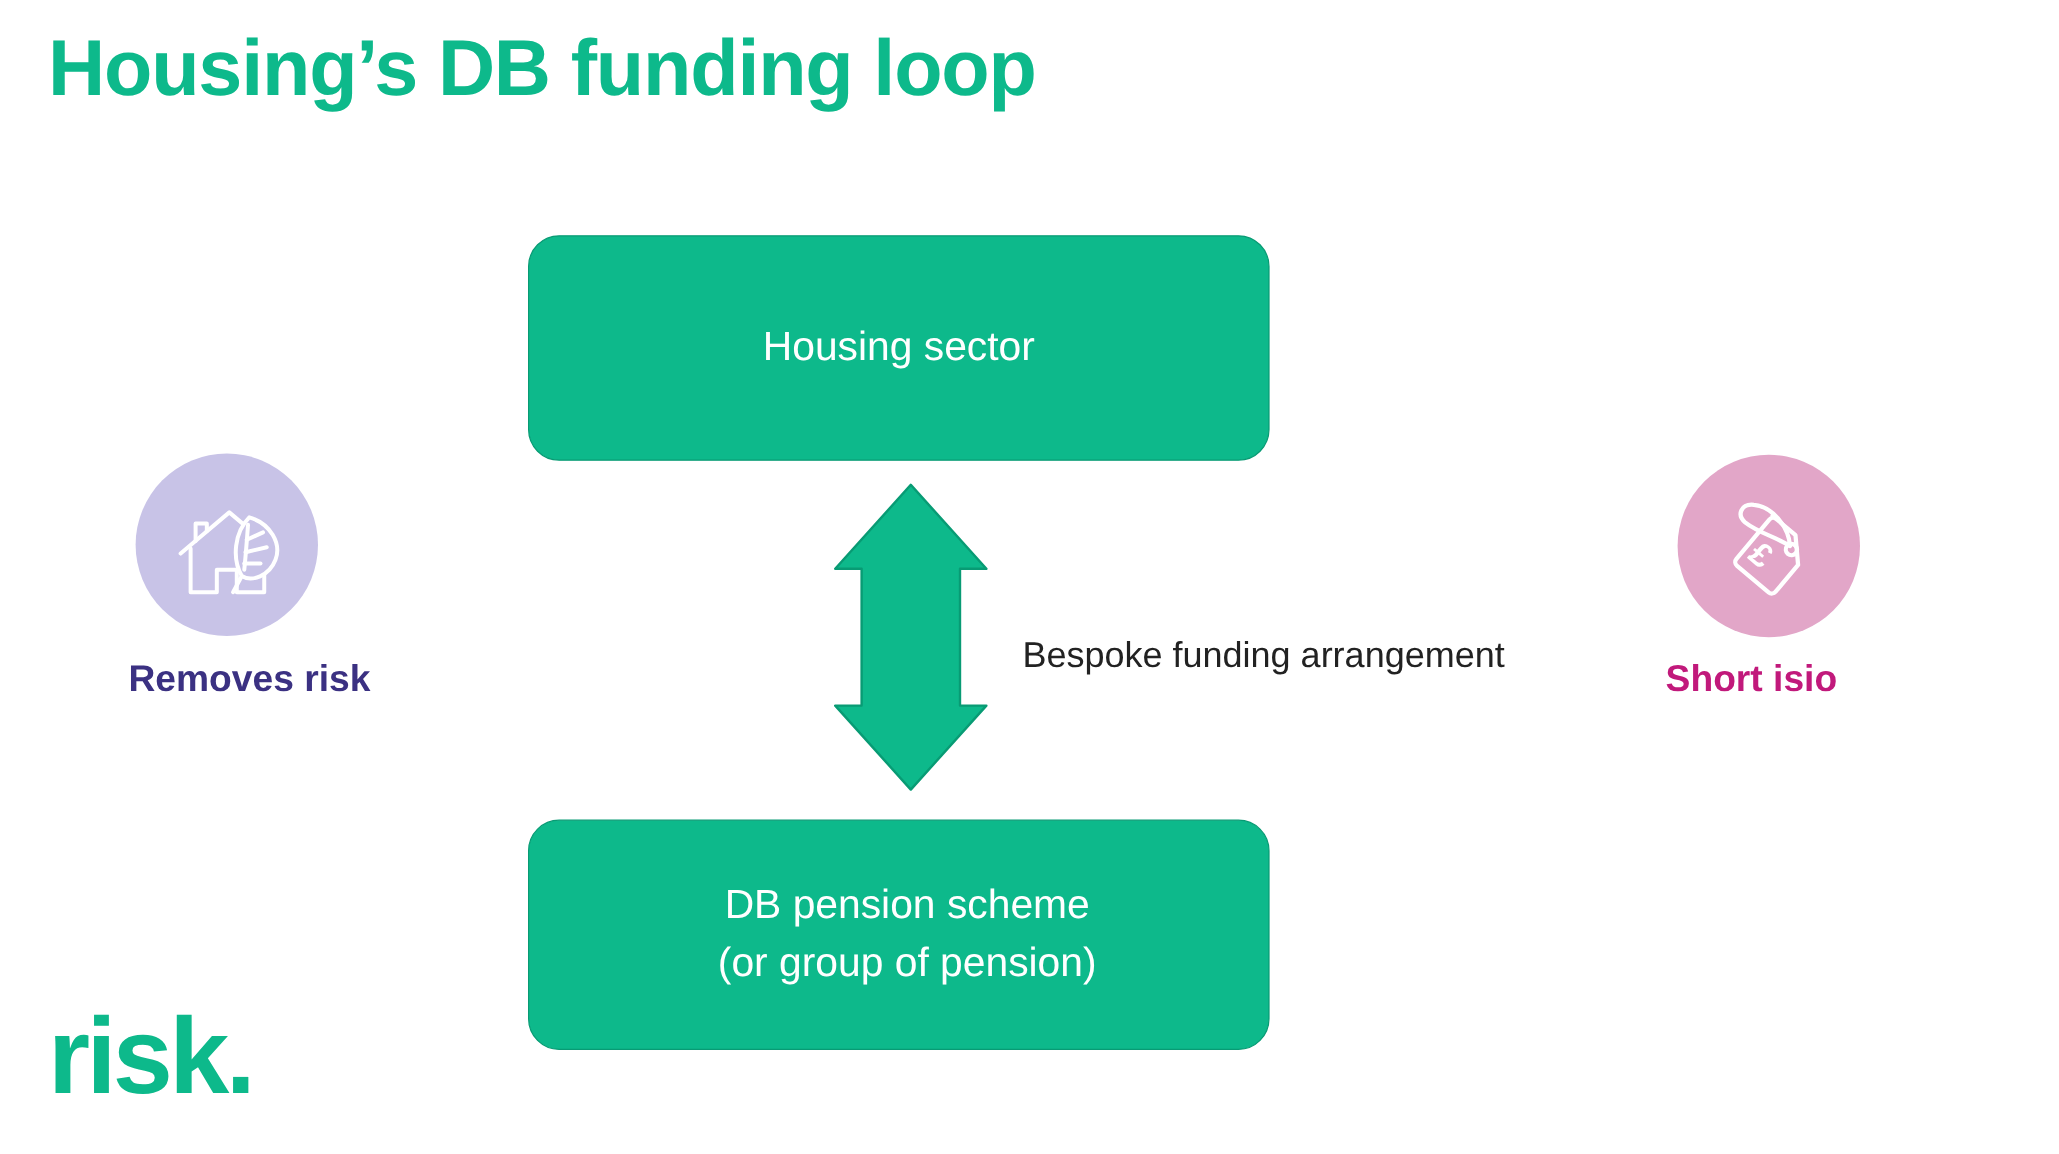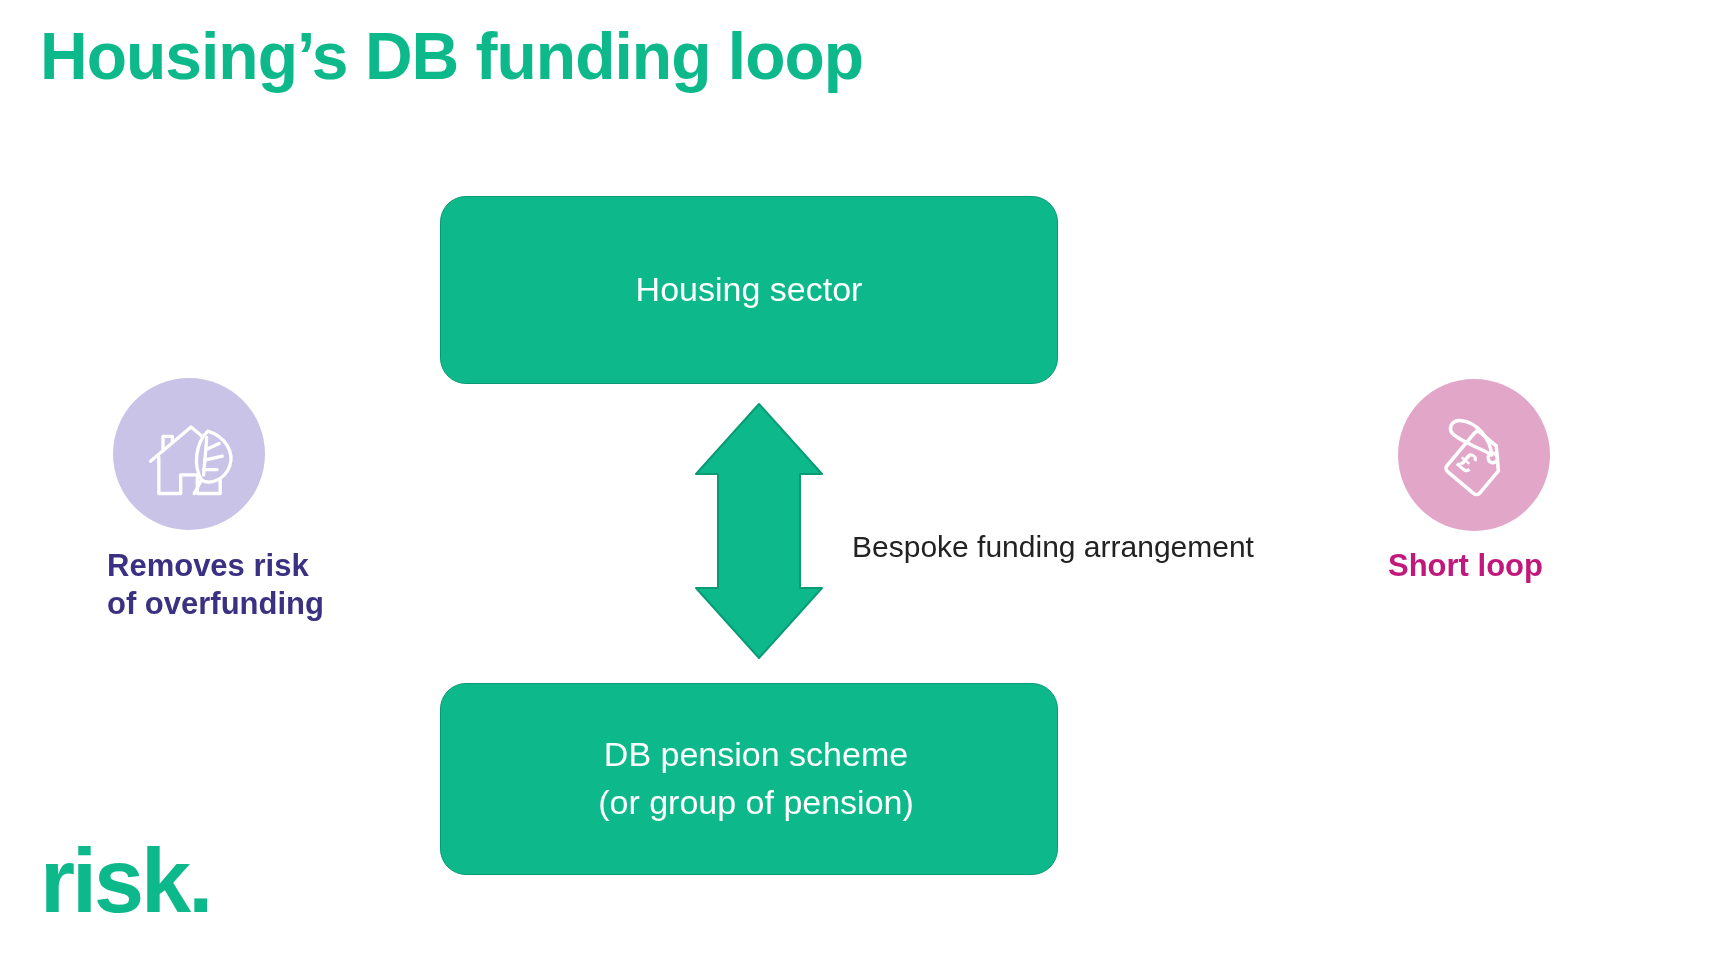--- a/index.html
+++ b/index.html
@@ -93,35 +93,34 @@
 
         <path d="M67 34 C66 48 65 60 64 70"></path>
         <path d="M66 46 L79 40"></path>
         <path d="M65 56 L82 52"></path>
         <path d="M64 65 L77 65"></path>
       </g>
     </svg>
   </div>
   <div class="callout-label callout-label-left">
     <div>Removes risk</div>
-    <div>of overfunding</div>
   </div>
 
   <div class="circle circle-right">
     <svg class="icon-svg" width="104" height="104" viewBox="0 0 100 100" xmlns="http://www.w3.org/2000/svg" aria-hidden="true">
       <g fill="none" stroke="#ffffff" stroke-width="3.4" stroke-linecap="round" stroke-linejoin="round">
         <g transform="rotate(40 52 55)">
           <path d="M34 32 h24 l17 17 v28 a4 4 0 0 1 -4 4 h-33 a4 4 0 0 1 -4 -4 v-41 a4 4 0 0 1 4 -4 z"></path>
           <circle cx="63" cy="43" r="4.5"></circle>
           <text x="47" y="71" font-size="27" font-weight="bold" fill="#ffffff" stroke="none" text-anchor="middle" font-family="inherit">£</text>
         </g>
 
         <path d="M67 50 C66 34 52 18 38 17 C28 16 24 25 31 31 C41 39 58 44 67 50"></path>
       </g>
     </svg>
   </div>
   <div class="callout-label callout-label-right">
-    <div>Short loop</div>
+    <div>Short isio</div>
   </div>
 
   <div class="logo">risk.</div>
 
 </div>
 
 </body></html>

